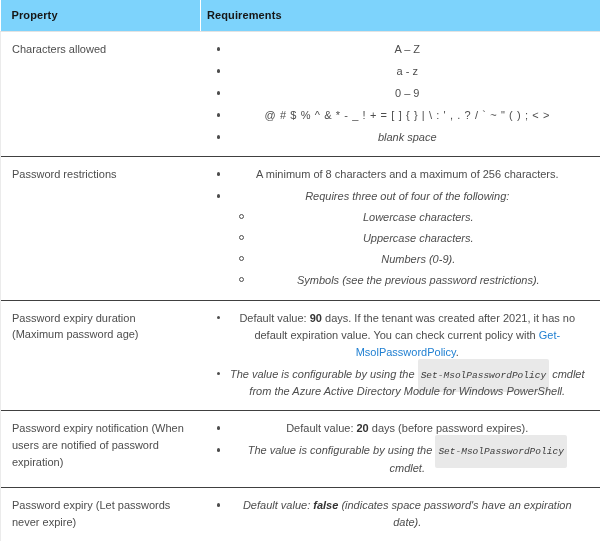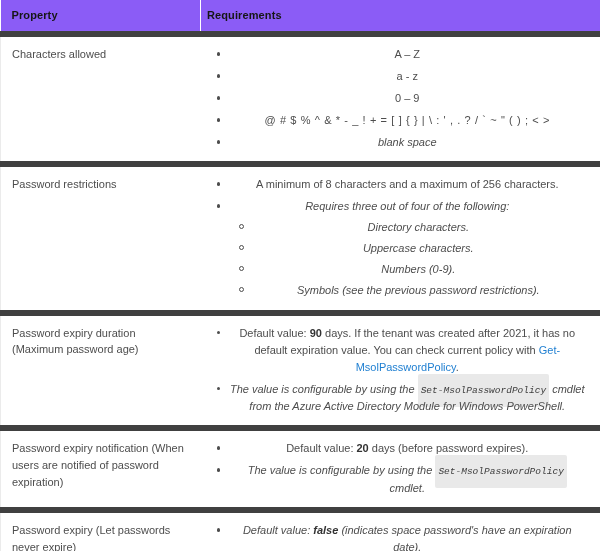--- a/index.html
+++ b/index.html
@@ -33,32 +33,32 @@
 
   table.req-table th {
     text-align: left;
     vertical-align: top;
     font-weight: bold;
     color: #161616;
     font-size: 11px;
     padding: 9px 10px 10px 11px;
     border-bottom: 1px solid #e3e3e3;
     border-right: 1px solid #ffffff;
-    background: #8b5cf6;
+    background: #7dd3fc;
     letter-spacing: 0.01em;
   }
   table.req-table th.th-req {
     padding-left: 6px;
     margin-left: 29px;
   }
 
   table.req-table td {
     vertical-align: top;
     padding: 9px 12px 10px 11px;
-    border-top: 6px solid #404040;
+    border-top: 1px solid #404040;
     font-size: 11px;
     line-height: 1.52;
     color: #4d4d4d;
     background: #ffffff;
     margin-left: 16px;
   }
   table.req-table td.cell-prop {
     border-left: 1px solid #ebebeb;
   }
   table.req-table td.cell-req {
@@ -170,21 +170,21 @@
 
 
       <tr>
         <td class="cell-prop">Password restrictions</td>
         <td class="cell-req">
           <ul class="bullets">
             <li>A minimum of 8 characters and a maximum of 256 characters.</li>
             <li>
               <span>Requires three out of four of the following:</span>
               <ul class="sub-bullets">
-                <li>Directory characters.</li>
+                <li>Lowercase characters.</li>
                 <li>Uppercase characters.</li>
                 <li>Numbers (0-9).</li>
                 <li>Symbols (see the previous password restrictions).</li>
               </ul>
             </li>
           </ul>
         </td>
       </tr>
 
       <tr>

